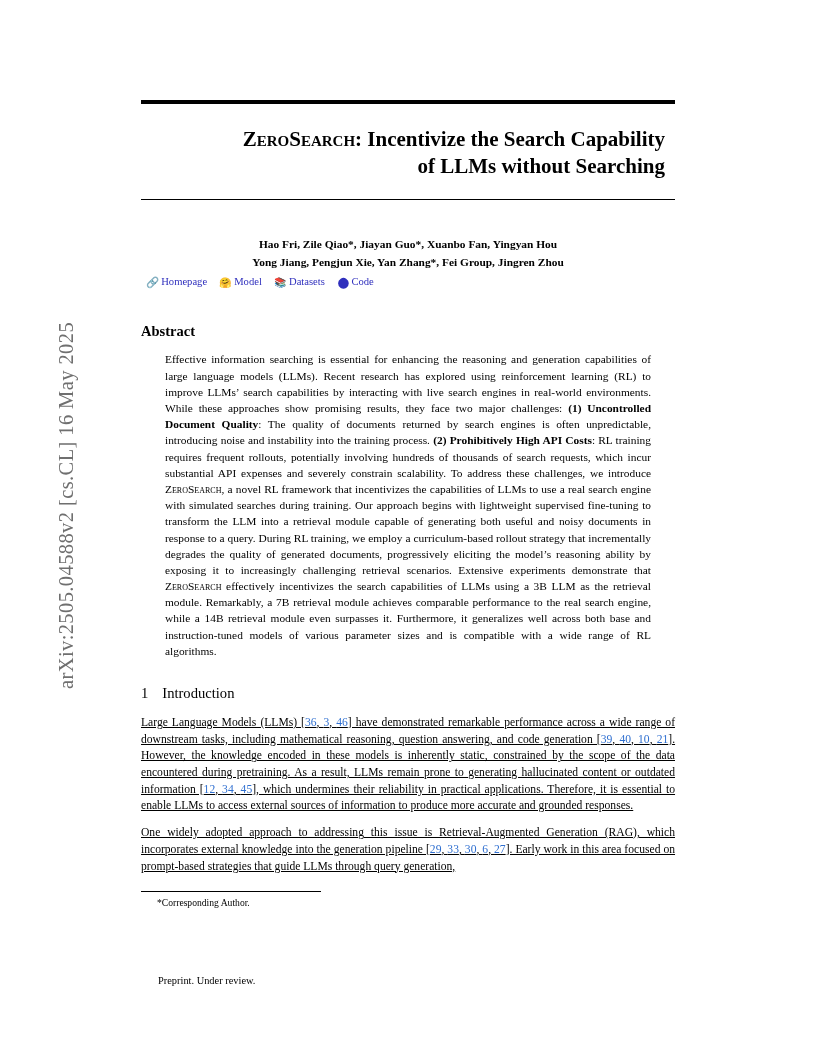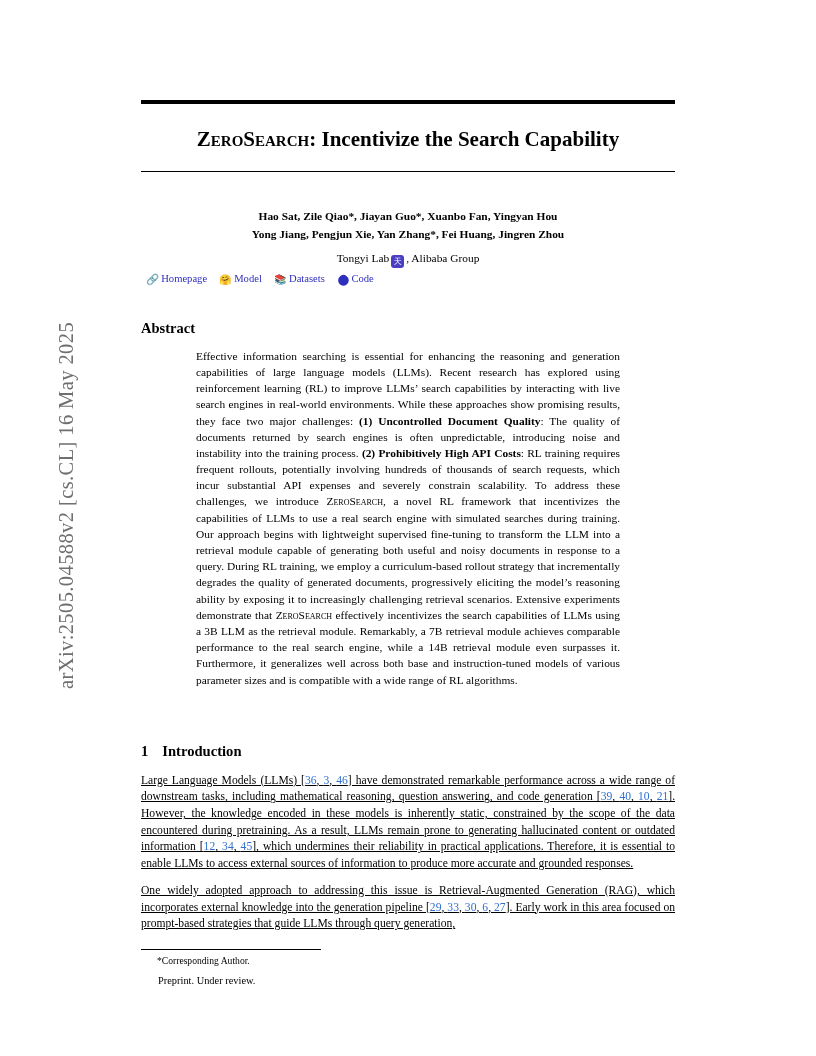--- a/index.html
+++ b/index.html
@@ -53,21 +53,21 @@
     height: 1.2px;
     background: #000;
     margin: 18px 0 0 0;
   }
 
   h1.title {
     font-family: "Liberation Serif", serif;
     font-size: 21px;
     font-weight: bold;
     line-height: 1.32;
-    text-align: center;
+    text-align: right;
     margin: 0 0 4px 0;
     padding: 0 10px;
   }
   .smallcaps {
     font-variant: small-caps;
   }
 
   .authors {
     text-align: center;
     margin-top: 36px;
@@ -114,32 +114,32 @@
   .ic-clip { color: #7a7ad0; }
   .ic-emoji { font-size: 10px; }
 
   h2.abstract-head {
     text-align: left;
     font-size: 14.5px;
     font-weight: bold;
     margin: 34px 0 11px 0;
   }
   .abstract {
-    margin: 0 55px;
+    margin: 0 24px;
     font-size: 11.4px;
     line-height: 1.42;
     text-align: justify;
     text-justify: inter-word;
     hyphens: auto;
   }
 
   h2.section {
     font-size: 14.6px;
-    font-weight: bold;
-    margin: 55px 0 13px 0;
+    font-weight: normal;
+    margin: 26px 0 13px 0;
   }
   h2.section .num { margin-right: 14px; }
 
   p.body {
     font-size: 11.6px;
     line-height: 1.44;
     text-align: justify;
     margin: 0 0 10px 0;
     hyphens: auto;
     text-decoration: underline;
@@ -171,32 +171,30 @@
 <div class="page">
 
   <div class="arxiv-stamp">arXiv:2505.04588v2  [cs.CL]  16 May 2025</div>
 
   <div class="col">
 
     <div class="rule-top"></div>
 
     <h1 class="title">
       <span class="smallcaps">ZeroSearch</span><span>: Incentivize the Search Capability</span><br>
+      <span>of LLMs without Searching</span>
     </h1>
 
     <div class="rule-mid"></div>
 
     <div class="authors">
-      <div>Hao Sat, Zile Qiao*, Jiayan Guo*, Xuanbo Fan, Yingyan Hou</div>
-      <div>Yong Jiang, Pengjun Xie, Yan Zhang*, Fei Huang, Jingren Zhou</div>
+      <div>Hao Fri, Zile Qiao*, Jiayan Guo*, Xuanbo Fan, Yingyan Hou</div>
+      <div>Yong Jiang, Pengjun Xie, Yan Zhang*, Fei Group, Jingren Zhou</div>
     </div>
 
-    <div class="affil">
-      <span>Tongyi Lab</span><span class="logo-chip">天</span><span>, Alibaba Group</span>
-    </div>
 
     <div class="links">
       <span class="link"><span class="ic ic-clip">🔗</span><span>Homepage</span></span>
       <span class="link"><span class="ic ic-emoji">🤗</span><span>Model</span></span>
       <span class="link"><span class="ic ic-emoji">📚</span><span>Datasets</span></span>
       <span class="link"><span class="ic">⬤</span><span>Code</span></span>
     </div>
 
     <h2 class="abstract-head">Abstract</h2>
 

